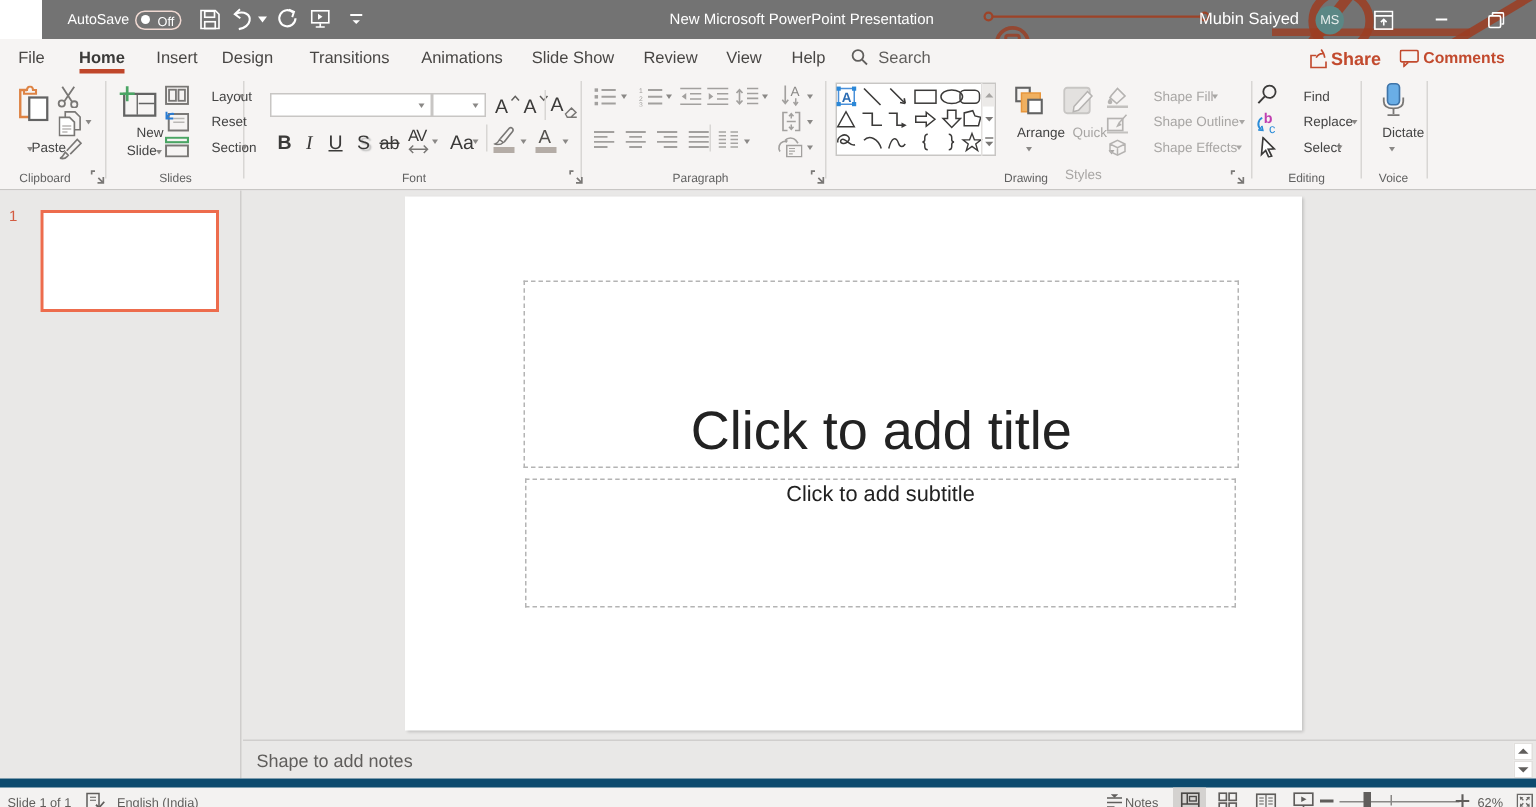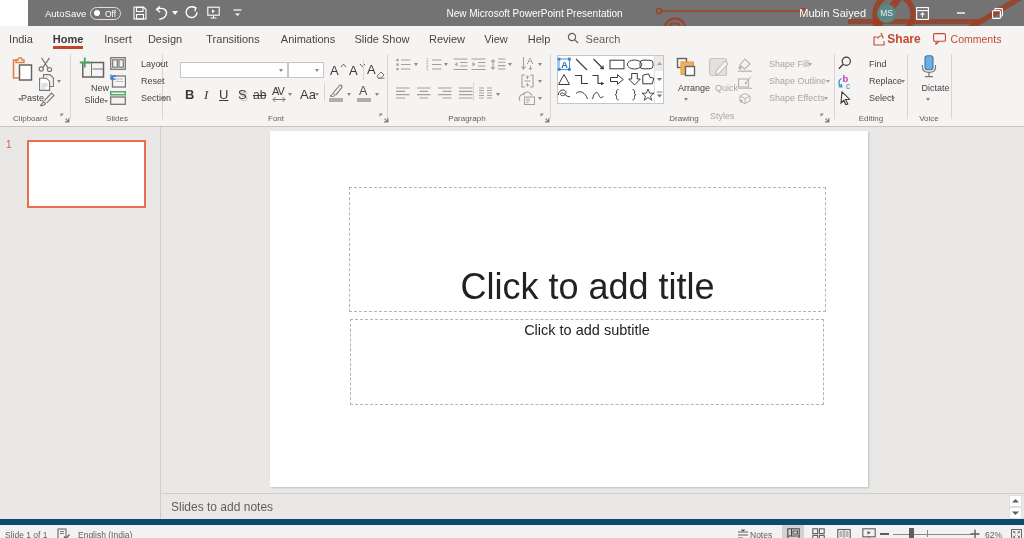--- a/index.html
+++ b/index.html
@@ -121,21 +121,21 @@
     <rect x="0.6" y="2.6" width="7.8" height="7.8" fill="none" stroke="#fff" stroke-width="1.1" rx="1"></rect>
     <path d="M3 2.5 V1 Q3 0.6 3.4 0.6 H9.6 Q10.4 0.6 10.4 1.4 V7.6 Q10.4 8 10 8 H9" fill="none" stroke="#fff" stroke-width="1.1"></path>
   </svg>
 
   <svg class="abs" style="left:1000px;top:7.5px" width="11" height="11" viewBox="0 0 11 11">
     <path d="M0.8 0.8 L10.2 10.2 M10.2 0.8 L0.8 10.2" stroke="#fff" stroke-width="1.3"></path>
   </svg>
 </div>
 
 <div id="tabrow">
-  <span class="tab" style="left:21px">India</span>
+  <span class="tab" style="left:21px">File</span>
   <span class="tab active" style="left:68px">Home</span>
   <span class="tab" style="left:118px">Insert</span>
   <span class="tab" style="left:165px">Design</span>
   <span class="tab" style="left:233px">Transitions</span>
   <span class="tab" style="left:308px">Animations</span>
   <span class="tab" style="left:382px">Slide Show</span>
   <span class="tab" style="left:447px">Review</span>
   <span class="tab" style="left:496px">View</span>
   <span class="tab" style="left:539px">Help</span>
   <div id="homeunderline"></div>
@@ -147,21 +147,21 @@
 
   <svg class="abs" style="left:873px;top:6px" width="14" height="14" viewBox="0 0 14 14">
     <path d="M4.5 6.5 C5.5 4.5 7.5 3.5 9.5 3.8 M9.5 3.8 L7.8 1 M9.5 3.8 L10.2 6.5" fill="none" stroke="#c24a2e" stroke-width="1.1"></path>
     <path d="M4.5 5 H1 V13 H11 V9" fill="none" stroke="#c24a2e" stroke-width="1.1"></path>
   </svg>
   <span class="tab" style="left:904px;color:#c24a2e;font-weight:bold;font-size:12px">Share</span>
   <svg class="abs" style="left:933px;top:7px" width="13" height="12" viewBox="0 0 13 12">
     <rect x="0.6" y="0.6" width="11.8" height="7.6" rx="1" fill="none" stroke="#c24a2e" stroke-width="1.1"></rect>
     <path d="M3 8.6 L3 11.2 L5.8 8.6" fill="none" stroke="#c24a2e" stroke-width="1.1"></path>
   </svg>
-  <span class="tab" style="left:976px;color:#c24a2e;font-weight:normal;font-size:10.5px">Comments</span>
+  <span class="tab" style="left:976px;color:#c24a2e;font-weight:bold;font-size:10.5px">Comments</span>
 </div>
 
 <div id="ribbon">
   <div class="gsep" style="left:70px"></div>
   <div class="gsep" style="left:162px"></div>
   <div class="gsep" style="left:387px"></div>
   <div class="gsep" style="left:550px"></div>
   <div class="gsep" style="left:834px"></div>
   <div class="gsep" style="left:907px"></div>
   <div class="gsep" style="left:951px"></div>
@@ -483,21 +483,21 @@
   </div>
   <div id="slide">
     <div id="titlebox">
         <div id="titletext">Click to add title</div>
       </div>
     <div id="subtitlebox">
         <div id="subtitletext">Click to add subtitle</div>
       </div>
   </div>
   <div id="notesbar">
-      <span>Slides to add notes</span>
+      <span>Shape to add notes</span>
     </div>
   <div class="scrollbtn" style="left:1009px;top:368px">
     <svg width="11" height="10" viewBox="0 0 11 10">
         <path d="M2 6.5 L5.5 3 L9 6.5 Z" fill="#605e5c"></path>
       </svg>
   </div>
   <div class="scrollbtn" style="left:1009px;top:380px">
     <svg width="11" height="10" viewBox="0 0 11 10">
         <path d="M2 3.5 L5.5 7 L9 3.5 Z" fill="#605e5c"></path>
       </svg>

